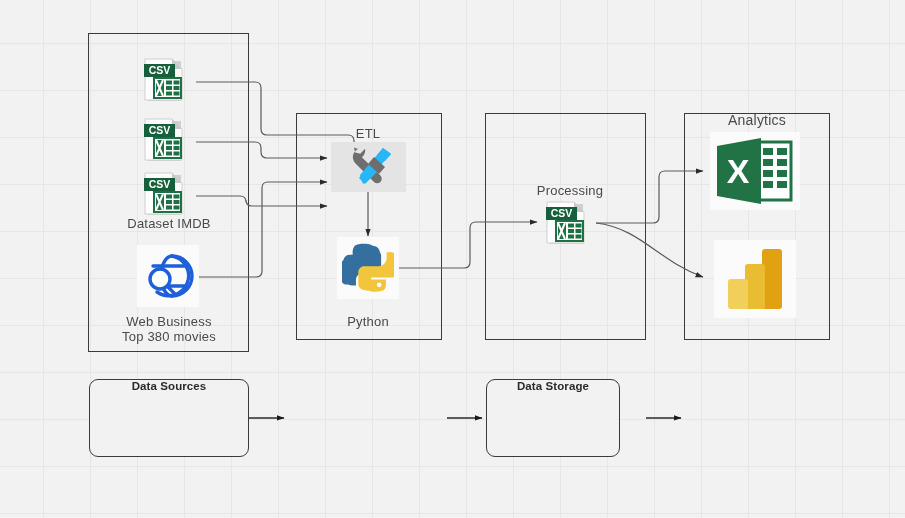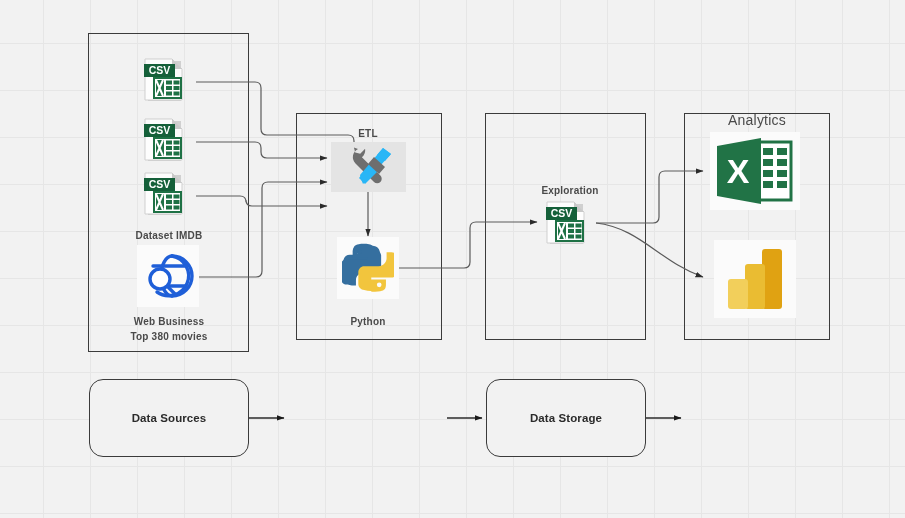--- a/index.html
+++ b/index.html
@@ -28,45 +28,44 @@
   .panel-title{
     position:absolute;
     font-size:14px;
     color:#4a4a4a;
     white-space:nowrap;
     text-align:center;
     letter-spacing:0.2px;
   }
   .node-label{
     position:absolute;
-    font-size:10px;
+    font-size:13px;
     color:#4a4a4a;
     white-space:nowrap;
     text-align:center;
     letter-spacing:0.2px;
     line-height:15px;
-    font-weight:bold;
   }
   .icon-box{
     position:absolute;
     box-sizing:border-box;
     display:flex;
     align-items:center;
     justify-content:center;
   }
   .icon-box.white{background:#fbfbfb;}
   .icon-box.gray{background:#e4e4e4;}
   .stage-box{
     position:absolute;
     box-sizing:border-box;
     border:1.5px solid #3b3b3b;
-    border-radius:14px;
+    border-radius:9px;
     background:#f2f2f2;
     display:flex;
-    align-items:center;
+    align-items:flex-start;
     justify-content:center;
     font-size:11.5px;
     font-weight:bold;
     color:#2b2b2b;
     letter-spacing:0.1px;
   }
   svg.wires{
     position:absolute;left:0;top:0;
     width:905px;height:518px;
     pointer-events:none;
@@ -171,21 +170,21 @@
       <path d="M13,22 L20,38 M20,22 L13,38" stroke="#ffffff" stroke-width="2" fill="none"></path>
       <rect x="23" y="22.5" width="6" height="4" fill="#1e7145"></rect>
       <rect x="30.5" y="22.5" width="6" height="4" fill="#1e7145"></rect>
       <rect x="23" y="28" width="6" height="4" fill="#1e7145"></rect>
       <rect x="30.5" y="28" width="6" height="4" fill="#1e7145"></rect>
       <rect x="23" y="33.5" width="6" height="4" fill="#1e7145"></rect>
       <rect x="30.5" y="33.5" width="6" height="4" fill="#1e7145"></rect>
     </svg>
   </div>
 
-  <div class="node-label" style="left:108px;top:228px;width:122px;">Dataset IMDB</div>
+  <div class="node-label" style="left:108px;top:216px;width:122px;">Dataset IMDB</div>
 
   <div class="icon-box white" style="left:137px;top:245px;width:62px;height:62px;">
     <svg width="52" height="52" viewBox="0 0 52 52">
       <g fill="none" stroke="#1f5fd8" stroke-width="3.4" stroke-linecap="round">
         <path d="M30,6 A20,20 0 1,1 15,42"></path>
         <path d="M30,6 A20,20 0 0,1 30,46"></path>
         <path d="M30,6 A11,20 0 0,0 30,46"></path>
         <path d="M11,16 L45,16"></path>
         <path d="M12,36 L44,36"></path>
         <circle cx="18" cy="29" r="10" fill="#ffffff"></circle>
@@ -236,21 +235,21 @@
         <path fill="#f2c53d" d="M29.5,52 c5.7,0 9.3,-0.5 11.5,-1.2 c3.8,-1.1 4.5,-3.4 4.5,-7.3 l0,-5.2 l-16.3,0
           l0,-2.1 l22.4,0 c3.4,0 6.1,-2.4 7.2,-7.0 c1.3,-5.3 1.3,-8.6 0,-14.1 c-1.0,-4.2 -3.3,-7.1 -7.0,-7.1
           l-5.6,0 l0,6.8 c0,4.6 -4.0,8.7 -8.7,8.7 l-16.2,0 c-3.6,0 -6.5,3.0 -6.5,6.6 l0,13.4 c0,3.3 2.9,5.9 6.5,6.5
           c2.4,0.6 5.0,1.0 7.7,1.0 z M38.0,46.9 a2.6,2.6 0 1,1 0,-5.2 a2.6,2.6 0 0,1 0,5.2 z"></path>
       </g>
     </svg>
   </div>
 
   <div class="node-label" style="left:308px;top:314px;width:120px;">Python</div>
 
-  <div class="node-label" style="left:505px;top:183px;width:130px;">Exploration</div>
+  <div class="node-label" style="left:505px;top:183px;width:130px;">Processing</div>
 
   <div class="icon-box" style="left:543px;top:200px;width:55px;height:48px;">
     <svg width="52" height="46" viewBox="0 0 52 46">
       <rect x="5" y="3" width="33" height="40" fill="#d0d0d0"></rect>
       <path d="M2,1 L29,1 L39,11 L39,42 L2,42 z" fill="#fdfdfd" stroke="#cfcfcf" stroke-width="1"></path>
       <path d="M29,1 L39,11 L29,11 z" fill="#c9c9c9"></path>
       <rect x="1" y="6" width="31" height="13" fill="#15603a"></rect>
       <text x="16.5" y="16.4" font-family="Liberation Sans, sans-serif" font-size="10.5" font-weight="bold" fill="#ffffff" text-anchor="middle">CSV</text>
       <rect x="11" y="20" width="27" height="20" fill="#ffffff"></rect>
       <rect x="11" y="20" width="27" height="20" fill="none" stroke="#1e7145" stroke-width="2"></rect>
@@ -289,17 +288,17 @@
       <rect x="40" y="4" width="20" height="60" rx="3" fill="#e0a212"></rect>
       <rect x="23" y="19" width="20" height="45" rx="3" fill="#eabc32"></rect>
       <rect x="6" y="34" width="20" height="30" rx="3" fill="#f2cf5b"></rect>
     </svg>
   </div>
 
 
   <div class="stage-box" style="left:89px;top:379px;width:160px;height:78px;">
     <span>Data Sources</span>
   </div>
-  <div class="stage-box" style="left:486px;top:379px;width:160px;height:78px;">
+  <div class="stage-box" style="left:486px;top:379px;width:134px;height:78px;">
     <span>Data Storage</span>
   </div>
 
 </div>
 
 </body></html>

